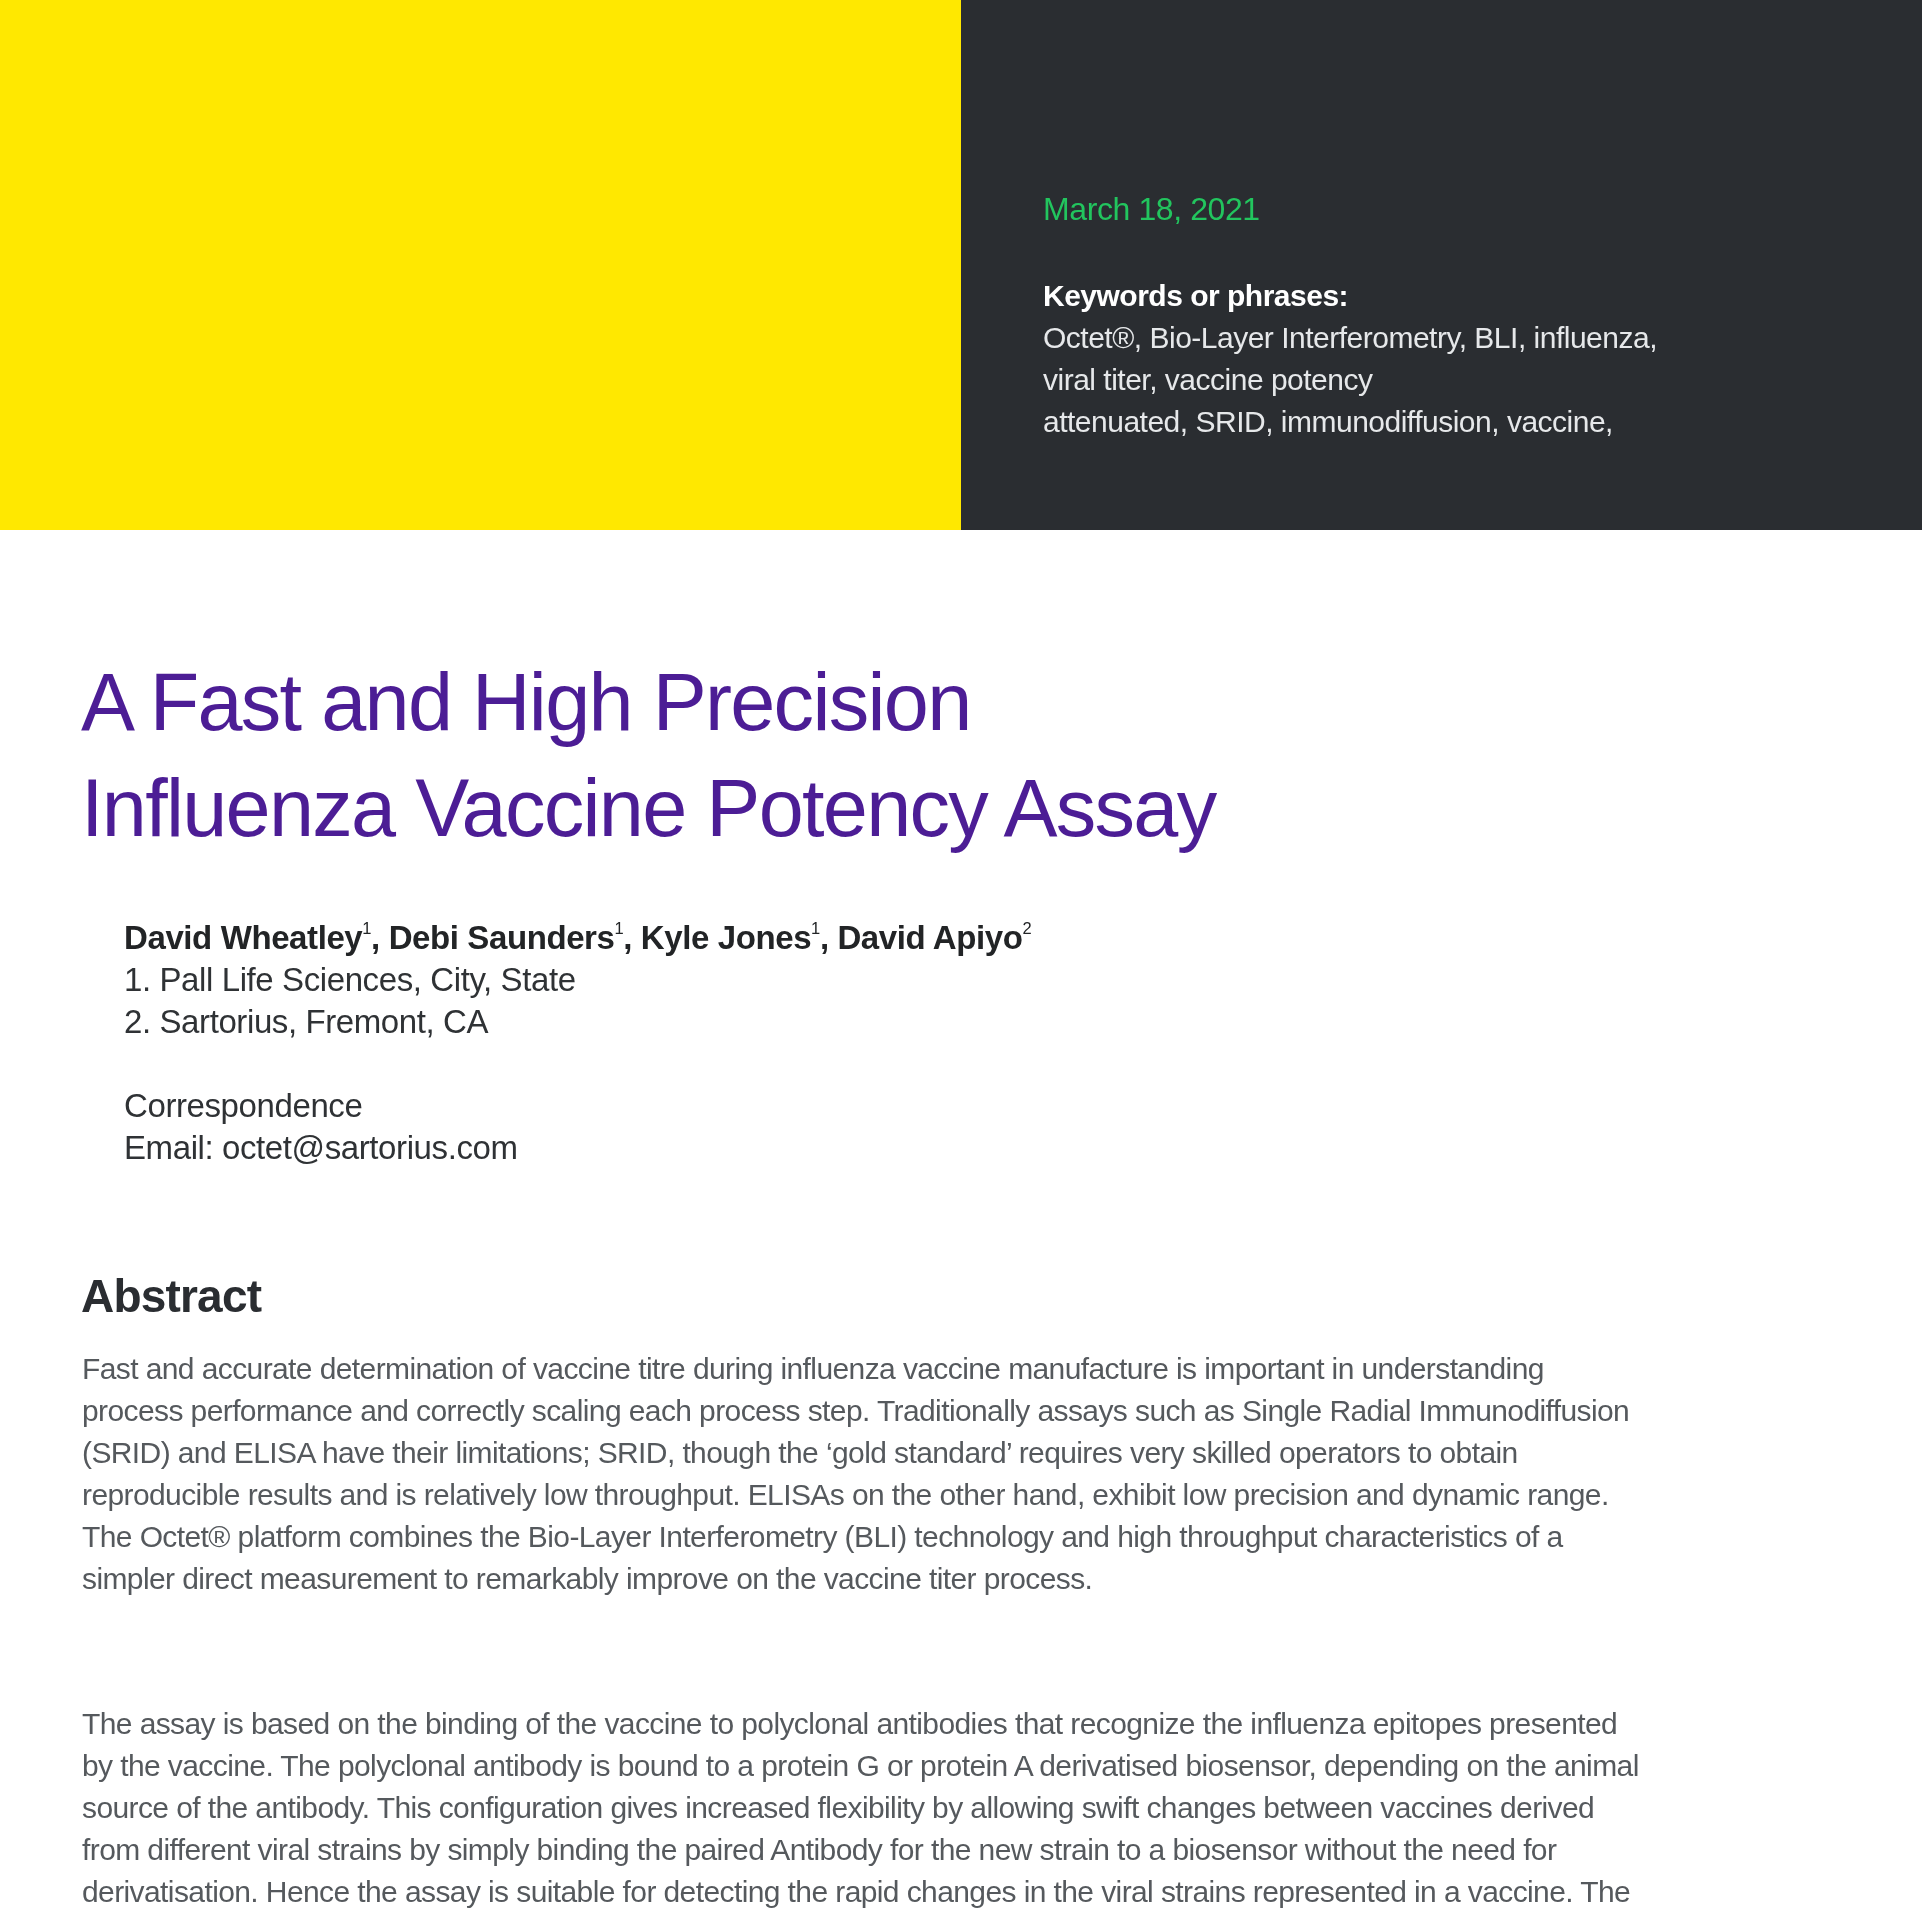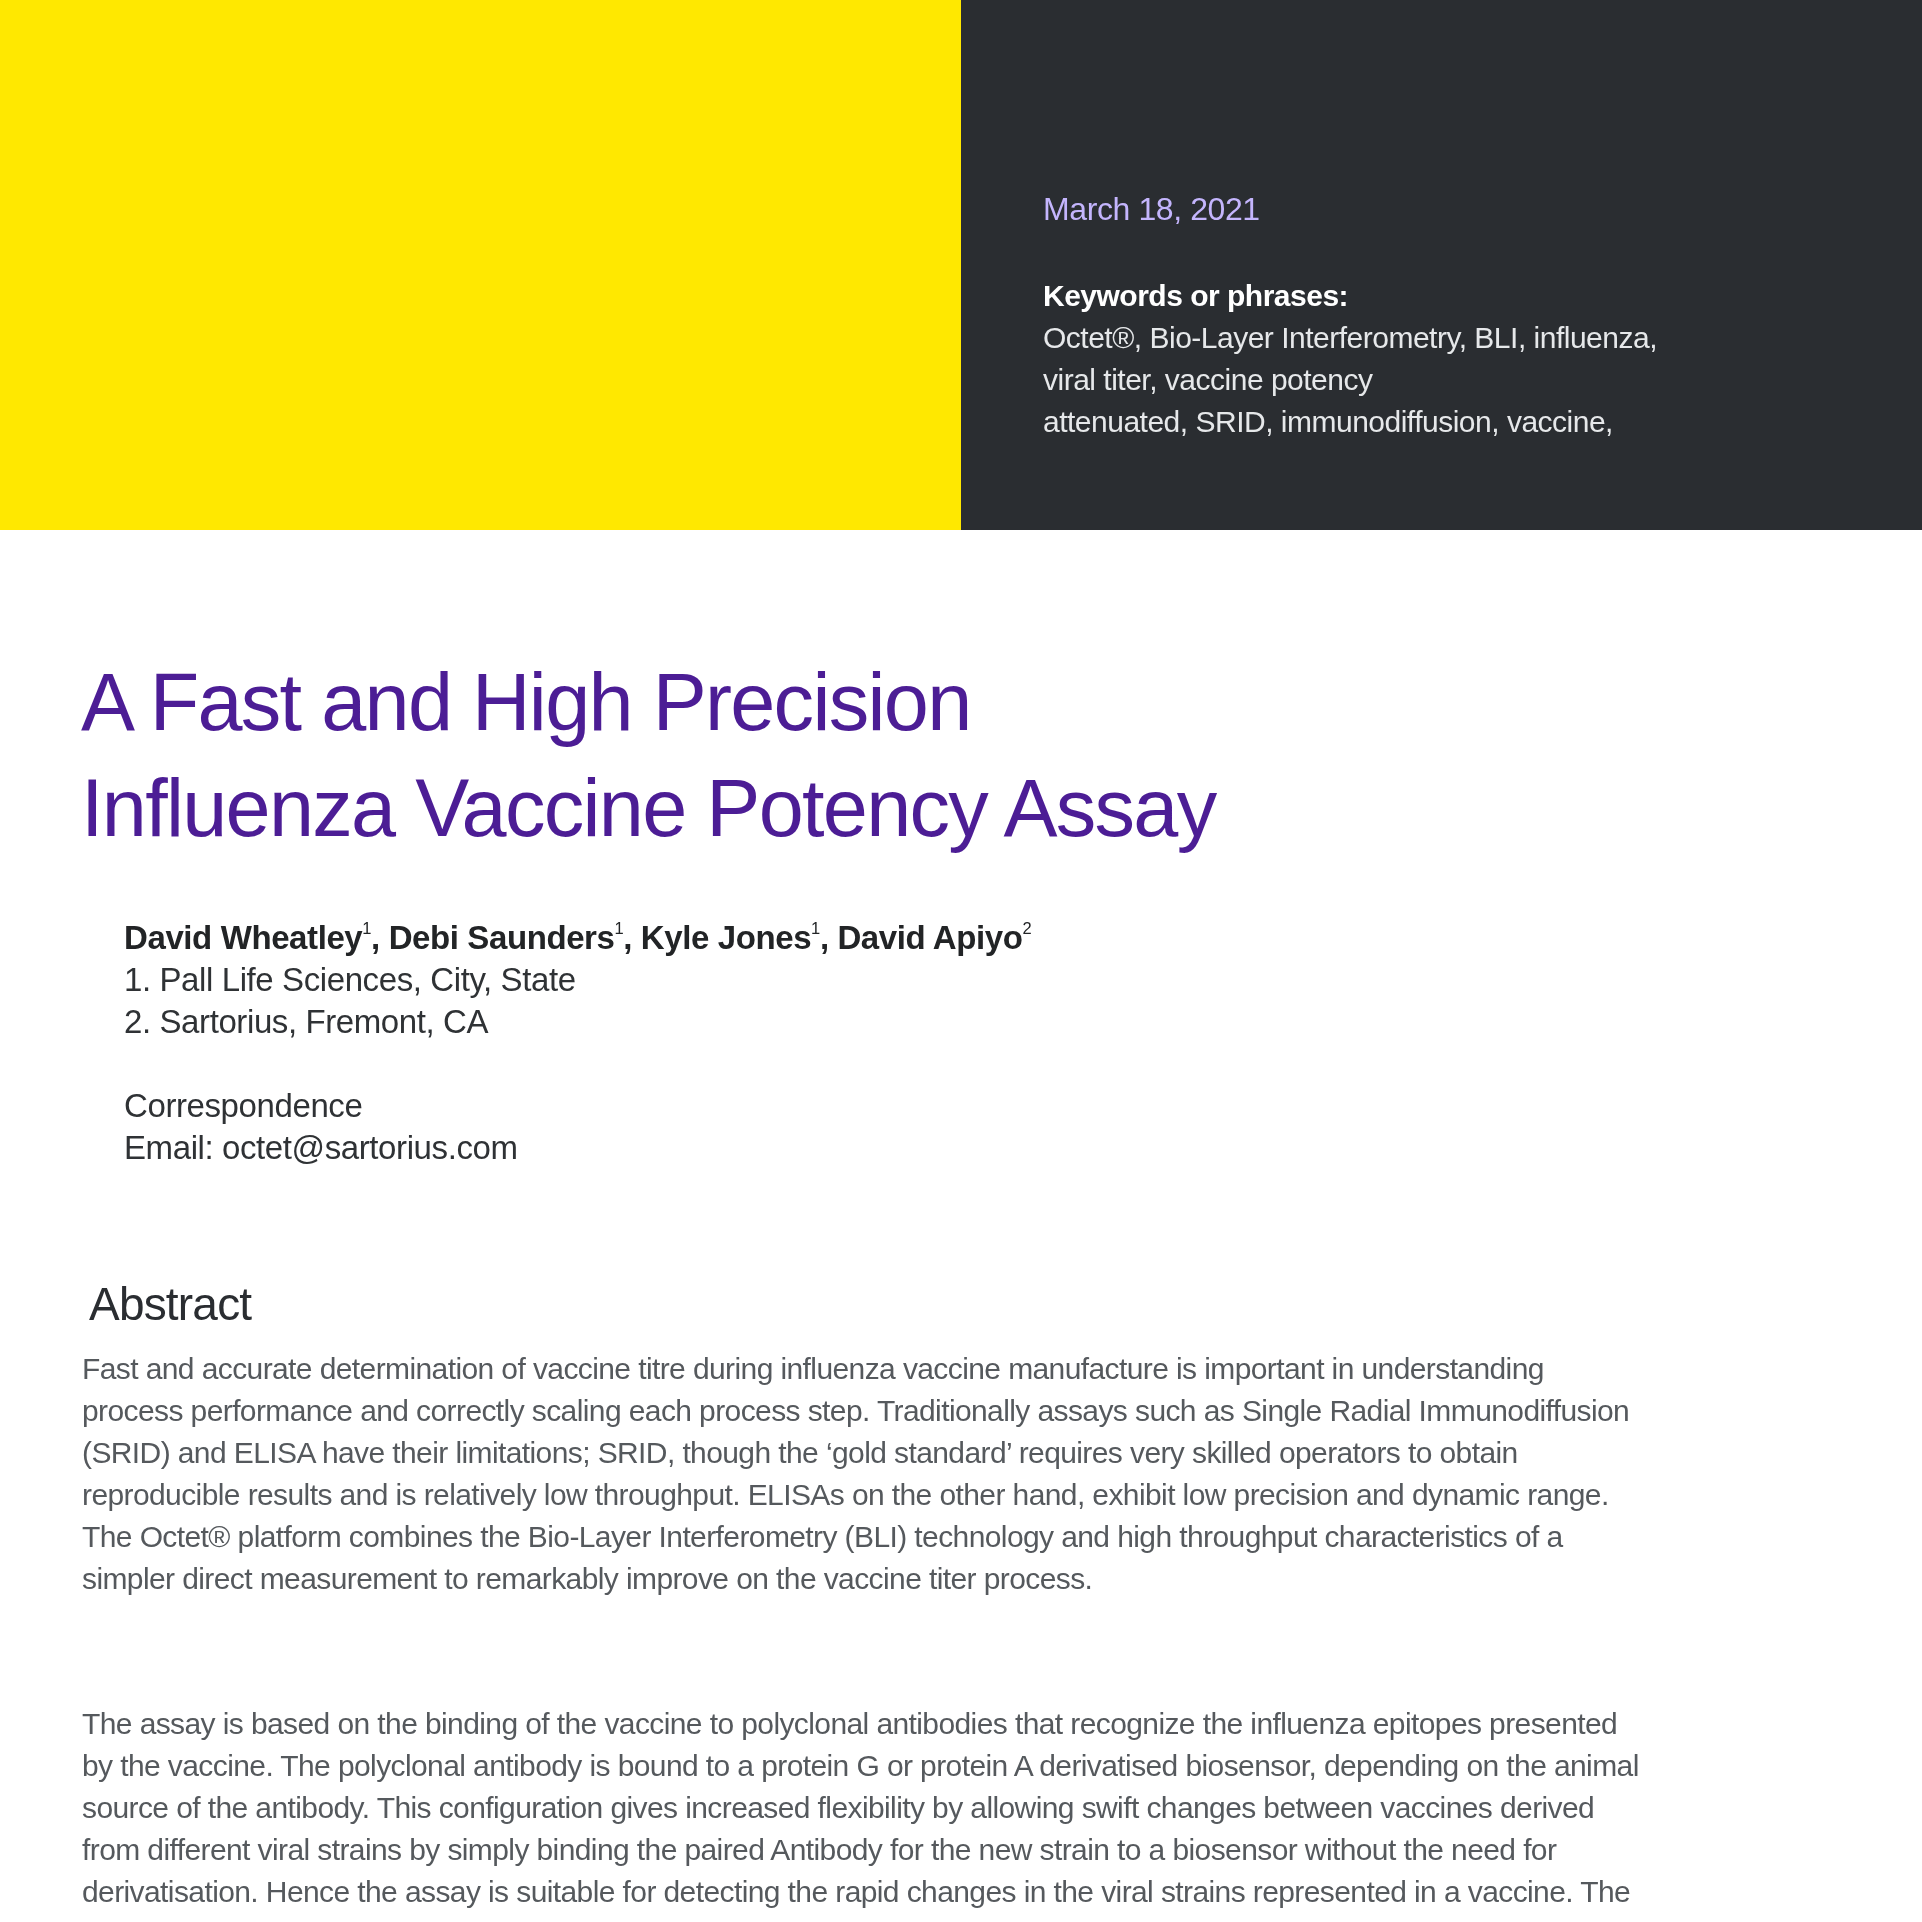--- a/index.html
+++ b/index.html
@@ -34,21 +34,21 @@
       position: relative;
       color: #eceeef;
     }
     .date {
       position: absolute;
       left: 82px;
       top: 191px;
       font-size: 32px;
       letter-spacing: -0.4px;
       font-weight: 300;
-      color: #c4b5fd;
+      color: #22c55e;
     }
     .kw-block {
       position: absolute;
       left: 82px;
       top: 275px;
       width: 843px;
       font-size: 30px;
       line-height: 42px;
       letter-spacing: -0.5px;
       color: #e6e8ea;
@@ -86,24 +86,24 @@
     .authors .names { font-weight: bold; display: block; color: #222426; }
     .authors .names sup { font-size: 0.5em; vertical-align: 0.9em; font-weight: normal; }
     .authors .line { display: block; }
     .authors .gap { display: block; height: 42px; }
 
     .abstract-heading {
       position: absolute;
       left: 81px;
       top: 1269px;
       font-size: 46px;
-      font-weight: normal;
+      font-weight: bold;
       letter-spacing: -0.8px;
       color: #2a2d31;
-      margin: 8px;
+      margin: 0;
     }
 
     .body {
       position: absolute;
       left: 82px;
       width: 1805px;
       font-size: 30px;
       line-height: 42px;
       letter-spacing: -0.6px;
       color: #55595d;

